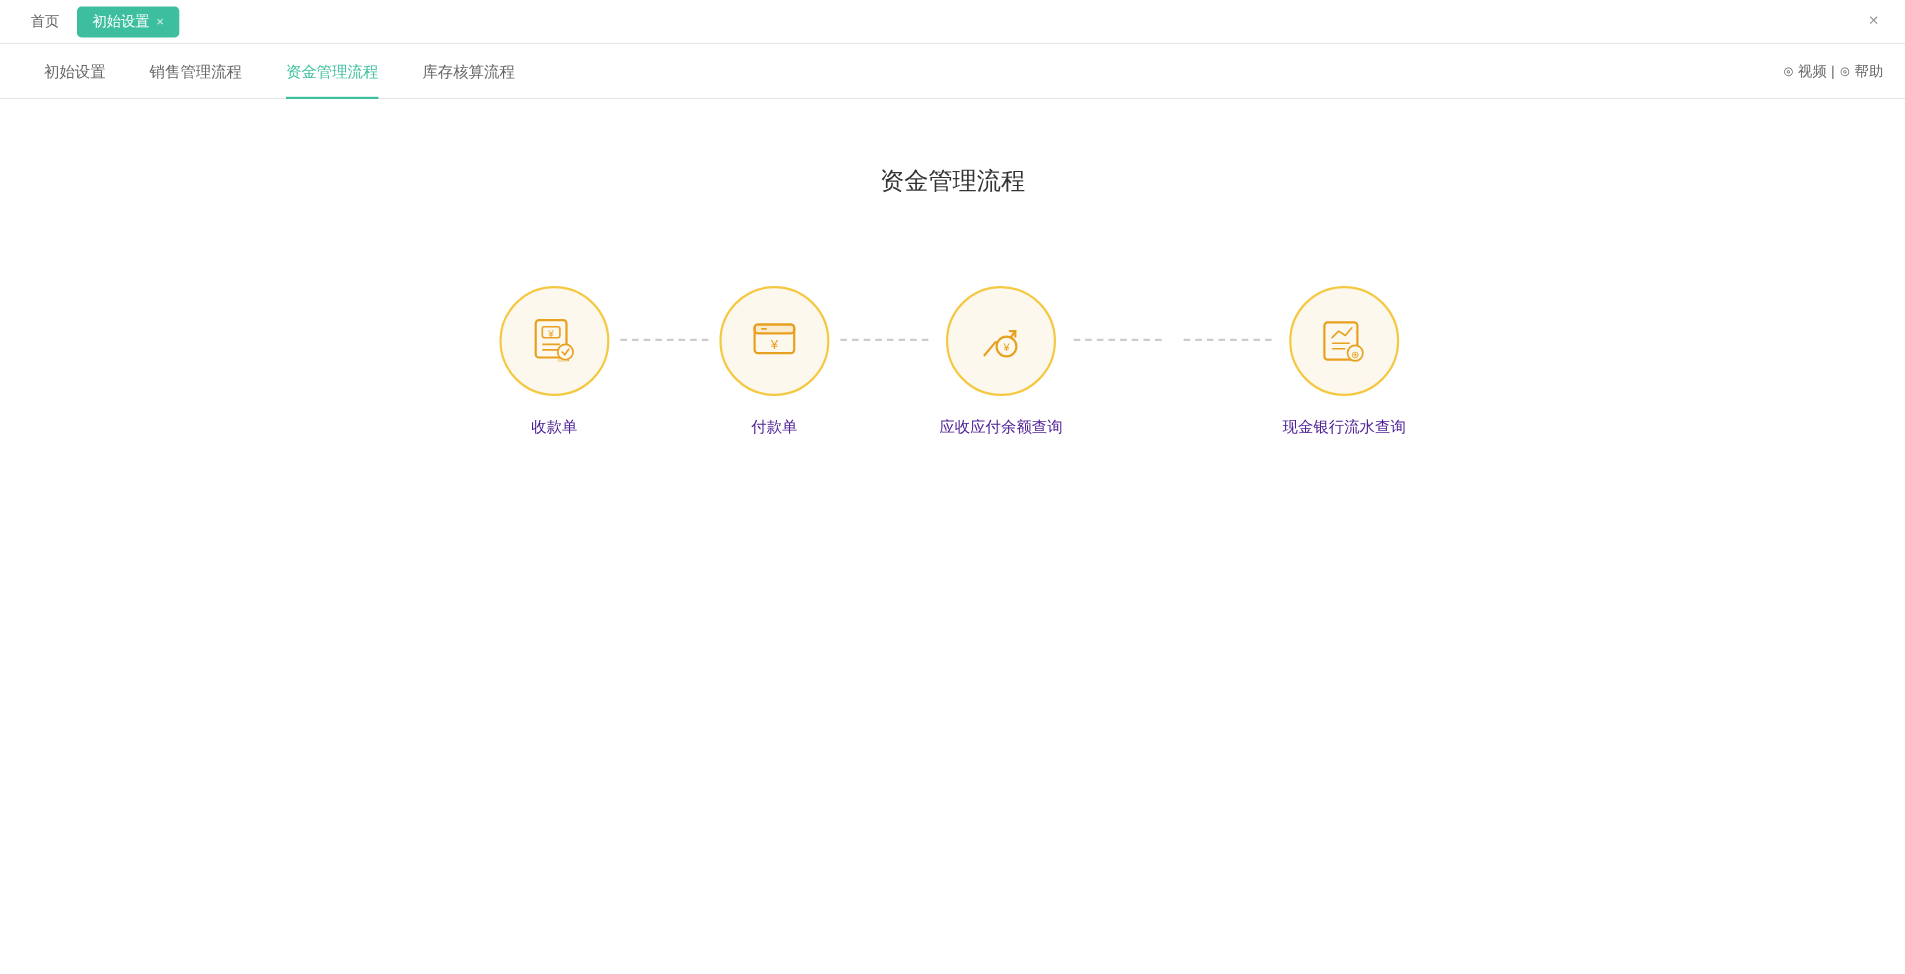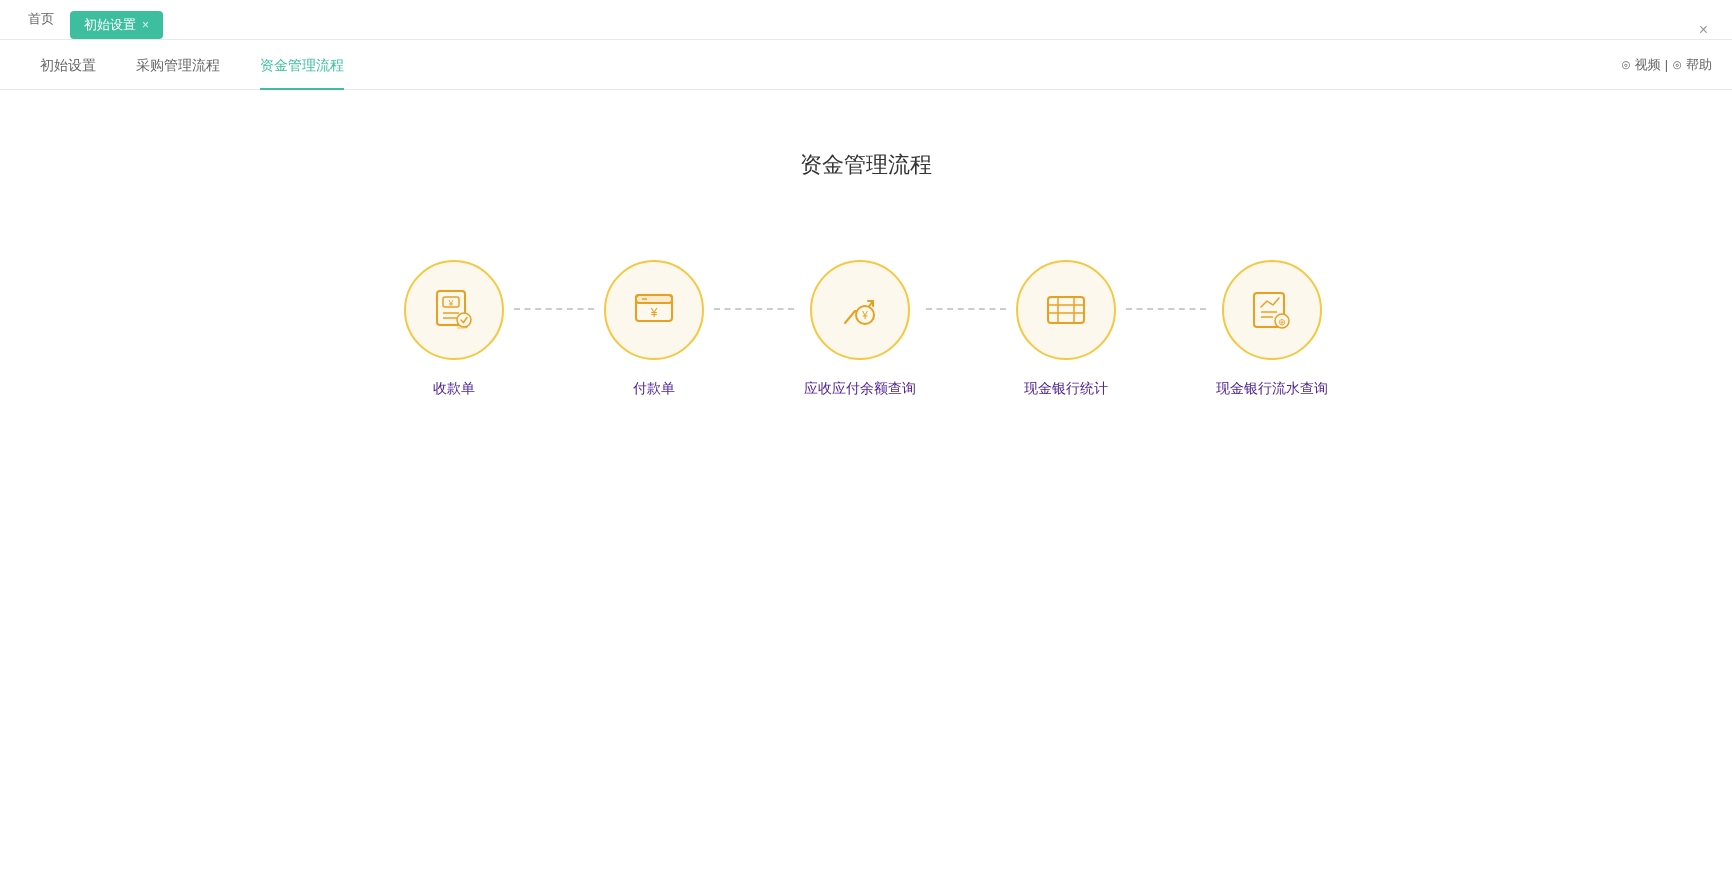--- a/index.html
+++ b/index.html
@@ -1,21 +1,21 @@
 <!DOCTYPE html>
 <html><head>
   <meta charset="utf-8">
   <style>
     * { margin: 0; padding: 0; box-sizing: border-box; }
     body { font-family: 'Microsoft YaHei', 'PingFang SC', sans-serif; background: #f5f5f5; width: 1732px; height: 885px; overflow: hidden; }
 
     
     .top-bar {
       display: flex;
-      align-items: flex-end;
+      align-items: center;
       height: 40px;
       background: #fff;
       border-bottom: 1px solid #e8e8e8;
       padding: 0 16px;
     }
     .home-tab {
       font-size: 13px;
       color: #666;
       padding: 0 12px;
       height: 40px;
@@ -168,22 +168,23 @@
     <span>初始设置</span>
     <span class="close-x">×</span>
   </div>
   <div class="top-bar-right">
     <span class="close-btn">×</span>
   </div>
 </div>
 
 <div class="nav-bar">
   <div class="nav-item">初始设置</div>
-  <div class="nav-item">采购管理流程</div>
+  <div class="nav-item">销售管理流程</div>
   <div class="nav-item active">资金管理流程</div>
+  <div class="nav-item">库存核算流程</div>
   <div class="nav-right">
     <span>⊙ 视频</span>
     <span>|</span>
     <span>⊙ 帮助</span>
   </div>
 </div>
 
 <div class="main-content">
   <div class="page-title">资金管理流程</div>
 
@@ -236,32 +237,20 @@
           <text x="30" y="34" text-anchor="middle" fill="#e8a020" font-size="10" font-family="sans-serif">¥</text>
         </svg>
       </div>
       <div class="flow-label">应收应付余额查询</div>
     </div>
 
     <div class="flow-connector">
       <div class="dotted-line"></div>
     </div>
 
-    <div class="flow-item">
-      <div class="flow-icon-circle">
-        <svg viewBox="0 0 50 50" fill="none" xmlns="http://www.w3.org/2000/svg">
-          <rect x="7" y="12" width="36" height="26" rx="3" stroke="#e8a020" stroke-width="2" fill="none"></rect>
-          <line x1="7" y1="20" x2="43" y2="20" stroke="#e8a020" stroke-width="1.5"></line>
-          <line x1="7" y1="28" x2="43" y2="28" stroke="#e8a020" stroke-width="1.5"></line>
-          <line x1="17" y1="12" x2="17" y2="38" stroke="#e8a020" stroke-width="1.5"></line>
-          <line x1="33" y1="12" x2="33" y2="38" stroke="#e8a020" stroke-width="1.5"></line>
-        </svg>
-      </div>
-      <div class="flow-label">现金银行统计</div>
-    </div>
 
     <div class="flow-connector">
       <div class="dotted-line"></div>
     </div>
 
     <div class="flow-item">
       <div class="flow-icon-circle">
         <svg viewBox="0 0 50 50" fill="none" xmlns="http://www.w3.org/2000/svg">
           <rect x="7" y="8" width="30" height="34" rx="3" stroke="#e8a020" stroke-width="2" fill="none"></rect>
           <path d="M14 22 L20 16 L26 20 L32 13" stroke="#e8a020" stroke-width="1.5" stroke-linecap="round" stroke-linejoin="round" fill="none"></path>

